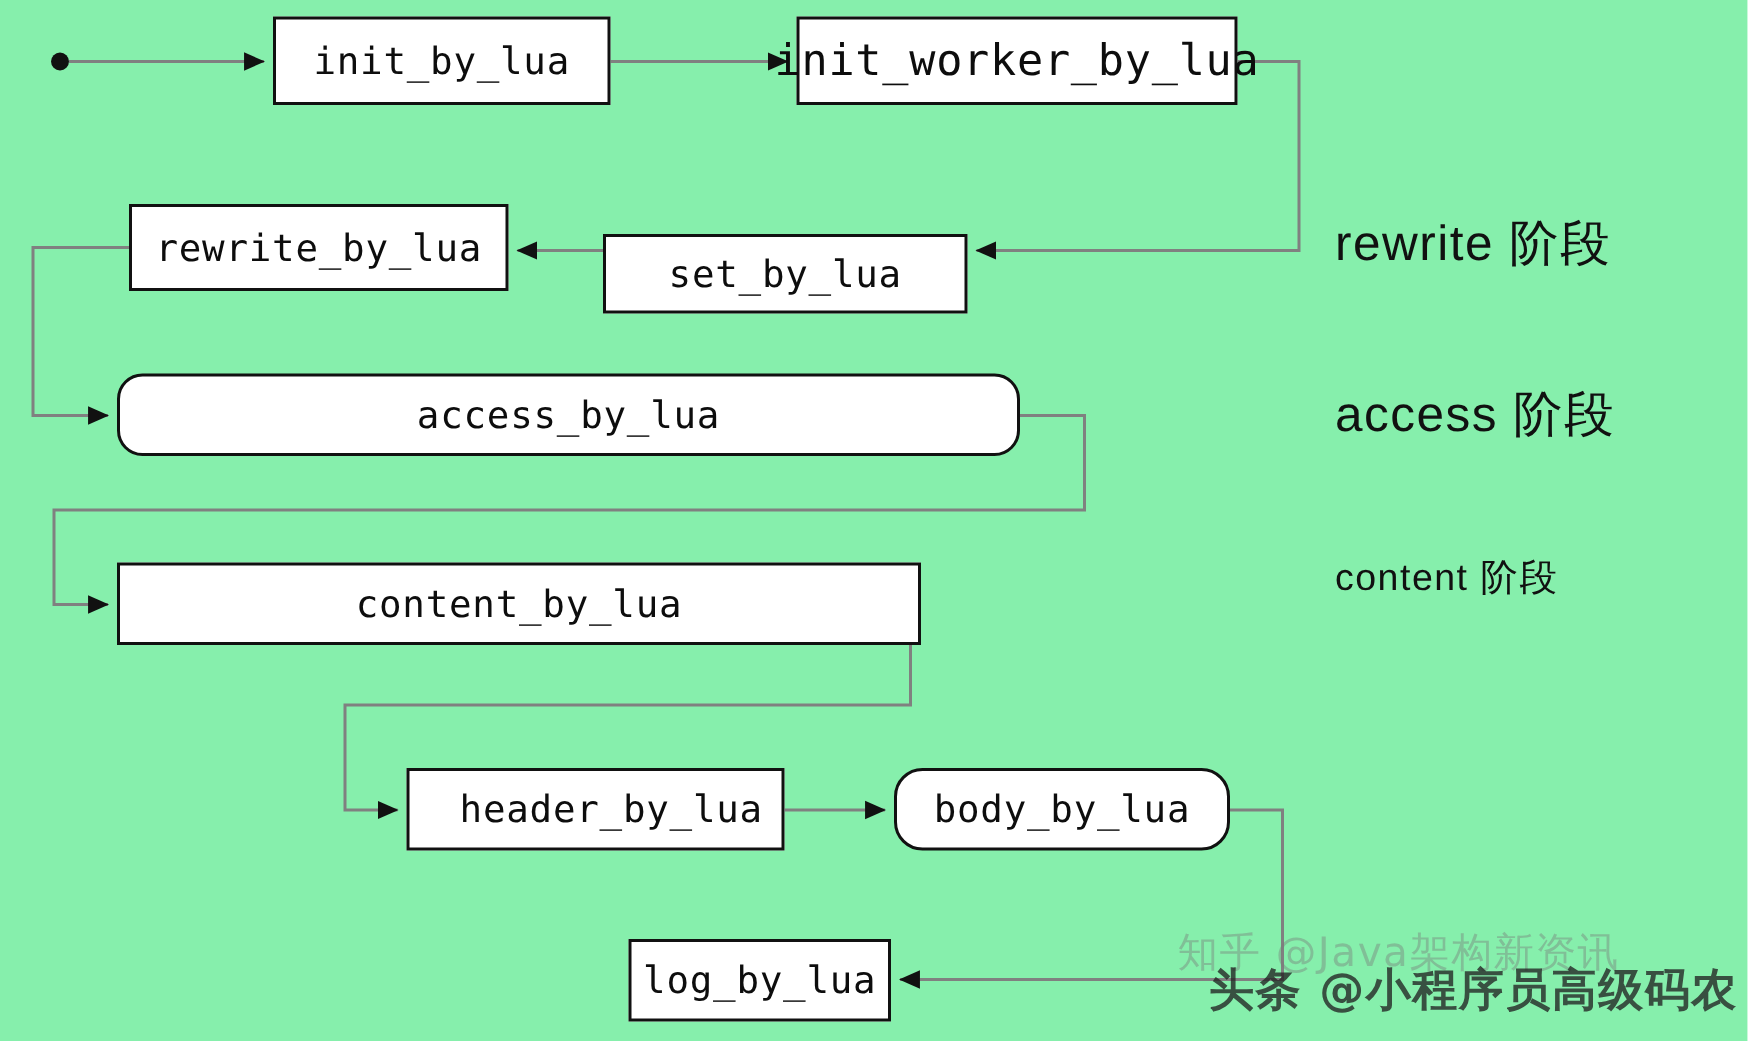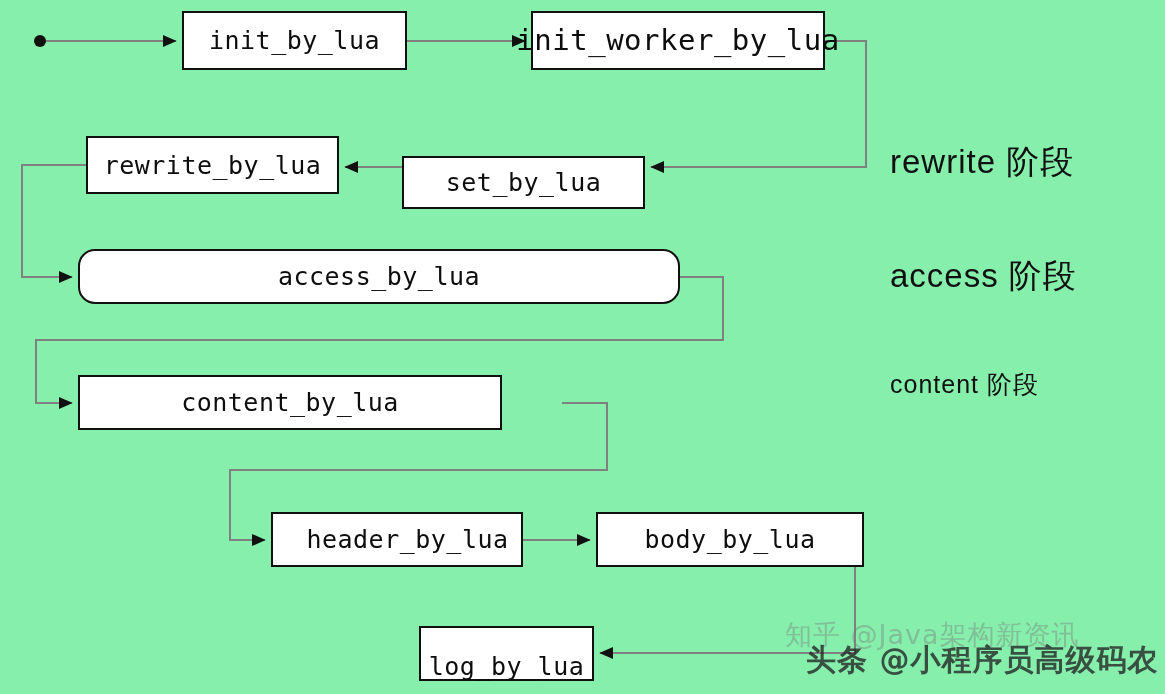--- a/index.html
+++ b/index.html
@@ -115,33 +115,33 @@
   </div>
 
   <div class="node" style="left:402px; top:156px; width:243px; height:53px; font-size:25px;">
     <span class="node-label">set_by_lua</span>
   </div>
 
   <div class="node" style="left:78px; top:249px; width:602px; height:55px; font-size:25px;border-radius:17px;">
     <span class="node-label">access_by_lua</span>
   </div>
 
-  <div class="node" style="left:78px; top:375px; width:424px; height:55px; font-size:25px;">
+  <div class="node" style="left:78px; top:375px; width:536px; height:55px; font-size:25px;">
     <span class="node-label">content_by_lua</span>
   </div>
 
   <div class="node" style="left:271px; top:512px; width:252px; height:55px; font-size:25px;padding-left:21px;">
     <span class="node-label">header_by_lua</span>
   </div>
 
-  <div class="node" style="left:596px; top:512px; width:268px; height:55px; font-size:25px;">
+  <div class="node" style="left:596px; top:512px; width:224px; height:55px; font-size:25px;border-radius:19px;">
     <span class="node-label">body_by_lua</span>
   </div>
 
-  <div class="node" style="left:419px; top:626px; width:175px; height:55px; font-size:25px;align-items:flex-end;">
+  <div class="node" style="left:419px; top:626px; width:175px; height:55px; font-size:25px;">
     <span class="node-label">log_by_lua</span>
   </div>
 
   <div class="phase-label" style="left:890px; top:140px; font-size:33px;">rewrite 阶段</div>
 
   <div class="phase-label" style="left:890px; top:254px; font-size:33px;">access 阶段</div>
 
   <div class="phase-label" style="left:890px; top:368px; font-size:25px;">content 阶段</div>
 
   <div class="watermark wm-light" style="left:785px; top:617px;">知乎 @Java架构新资讯</div>

